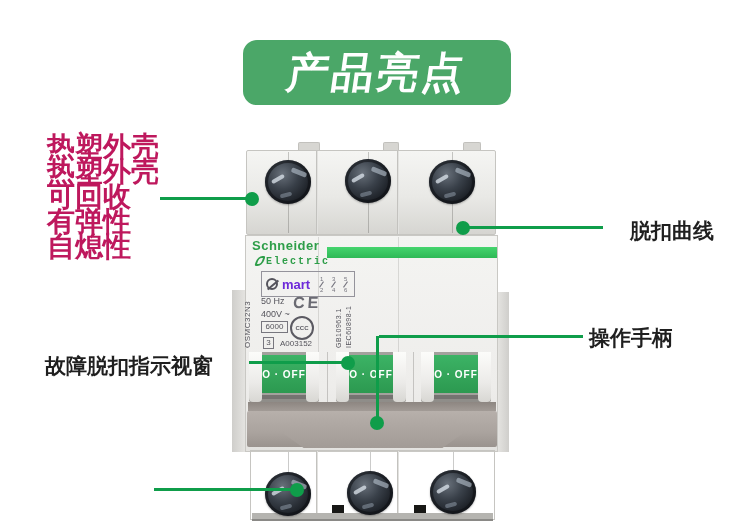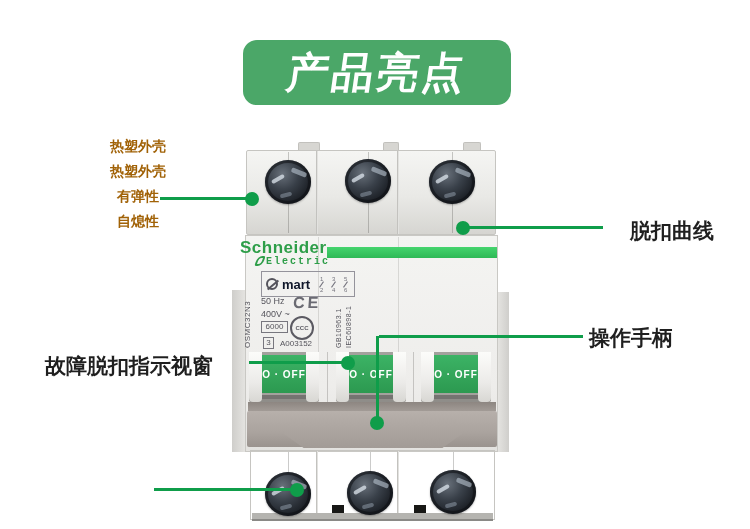--- a/index.html
+++ b/index.html
@@ -16,21 +16,21 @@
     display:flex; align-items:center; justify-content:center;
   }
   .banner span {
     color:#ffffff; font-size:42px; font-weight:bold;
     transform:skewX(-8deg); letter-spacing:3px; white-space:nowrap;
   }
 
   
   .features {
     position:absolute; left:47px; top:134px; width:182px;
-    text-align:center; font-size:14px; font-weight:600; color:#a16207;
+    font-size:28px; font-weight:600; color:#be185d;
     line-height:25px; white-space:nowrap;
   }
   .callout-label {
     position:absolute; font-size:21px; font-weight:600; color:#1f1f1f;
     white-space:nowrap; z-index:6;
   }
 
   
   .gline { position:absolute; background:#0F9D4A; z-index:5; }
   .gdot  { position:absolute; width:14px; height:14px; border-radius:50%; background:#0F9D4A; z-index:5; }
@@ -63,33 +63,33 @@
     overflow:hidden; z-index:3;
   }
   .screw i { position:absolute; display:block; border-radius:2px; }
   .screw .s1 { left:6px; top:17px; width:14px; height:4px; background:rgba(222,230,238,.75); transform:rotate(-30deg); }
   .screw .s2 { right:4px; top:10px; width:16px; height:5px; background:rgba(186,198,210,.6); transform:rotate(22deg); }
   .screw .s3 { left:15px; bottom:7px; width:12px; height:4px; background:rgba(150,162,175,.5); transform:rotate(-14deg); }
 
   
   .green-stripe { position:absolute; left:327px; top:247px; width:170px; height:11px;
     background:linear-gradient(180deg,#45d46e,#2eb956); z-index:2; }
-  .brand-name { position:absolute; left:240px; top:238px; font-size:17px; font-weight:bold;
+  .brand-name { position:absolute; left:252px; top:238px; font-size:13px; font-weight:bold;
     color:#2E9E49; z-index:2; letter-spacing:0.5px; }
   .brand-sub { position:absolute; left:266px; top:256px; font-size:10px; font-weight:bold;
     color:#2E9E49; letter-spacing:2px; z-index:2;font-family:Liberation Mono, monospace; }
   .logo-mark { position:absolute; left:256px; top:256px; width:8px; height:10px;
     border:2px solid #2E9E49; border-radius:60% 20% 60% 20%; transform:skewX(-18deg); z-index:2; }
 
   .smart-box { position:absolute; left:261px; top:271px; width:94px; height:26px;
     border:1px solid #94939b; display:flex; align-items:center; padding-left:4px; z-index:2; }
   .smart-o { width:12px; height:12px; border:2px solid #55545c; border-radius:50%; position:relative; }
   .smart-o::after { content:""; position:absolute; left:-2px; top:4px; width:14px; height:2px;
     background:#55545c; transform:rotate(-40deg); }
-  .smart-name { font-size:13px; font-weight:bold; color:#0f172a; margin-left:4px; }
+  .smart-name { font-size:13px; font-weight:bold; color:#6d28d9; margin-left:4px; }
   .wiring { display:flex; gap:5px; margin-left:8px; }
   .wire-col { display:flex; flex-direction:column; align-items:center; }
   .wire-col b { font-size:6px; color:#74737d; font-weight:normal; line-height:6px; }
   .wire-dash { width:7px; height:1px; background:#74737d; transform:rotate(-55deg); margin:2px 0; }
 
   .spec { position:absolute; color:#55545c; z-index:2; }
   .spec-box { position:absolute; border:1px solid #77767e; color:#55545c; text-align:center; z-index:2; }
   .ce-mark { position:absolute; left:293px; top:294px; font-size:16px; font-weight:bold;
     color:#6a6a72; letter-spacing:3px; transform:skewX(-4deg); z-index:2; }
   .ccc-mark { position:absolute; left:290px; top:316px; width:24px; height:24px;
@@ -134,20 +134,21 @@
 
 <div class="canvas">
 
   <div class="banner">
     <span>产品亮点</span>
   </div>
 
   <div class="features">
     <div>热塑外壳</div>
     <div>热塑外壳</div>
+    <div>可回收</div>
     <div>有弹性</div>
     <div>自熄性</div>
   </div>
 
   <div class="clip" style="left:298px; top:142px; width:22px; height:10px;"></div>
   <div class="clip" style="left:383px; top:142px; width:16px; height:10px;"></div>
   <div class="clip" style="left:463px; top:142px; width:18px; height:10px;"></div>
 
   <div class="top-section"></div>
   <div class="vsep" style="left:316px; top:151px; height:83px;"></div>

